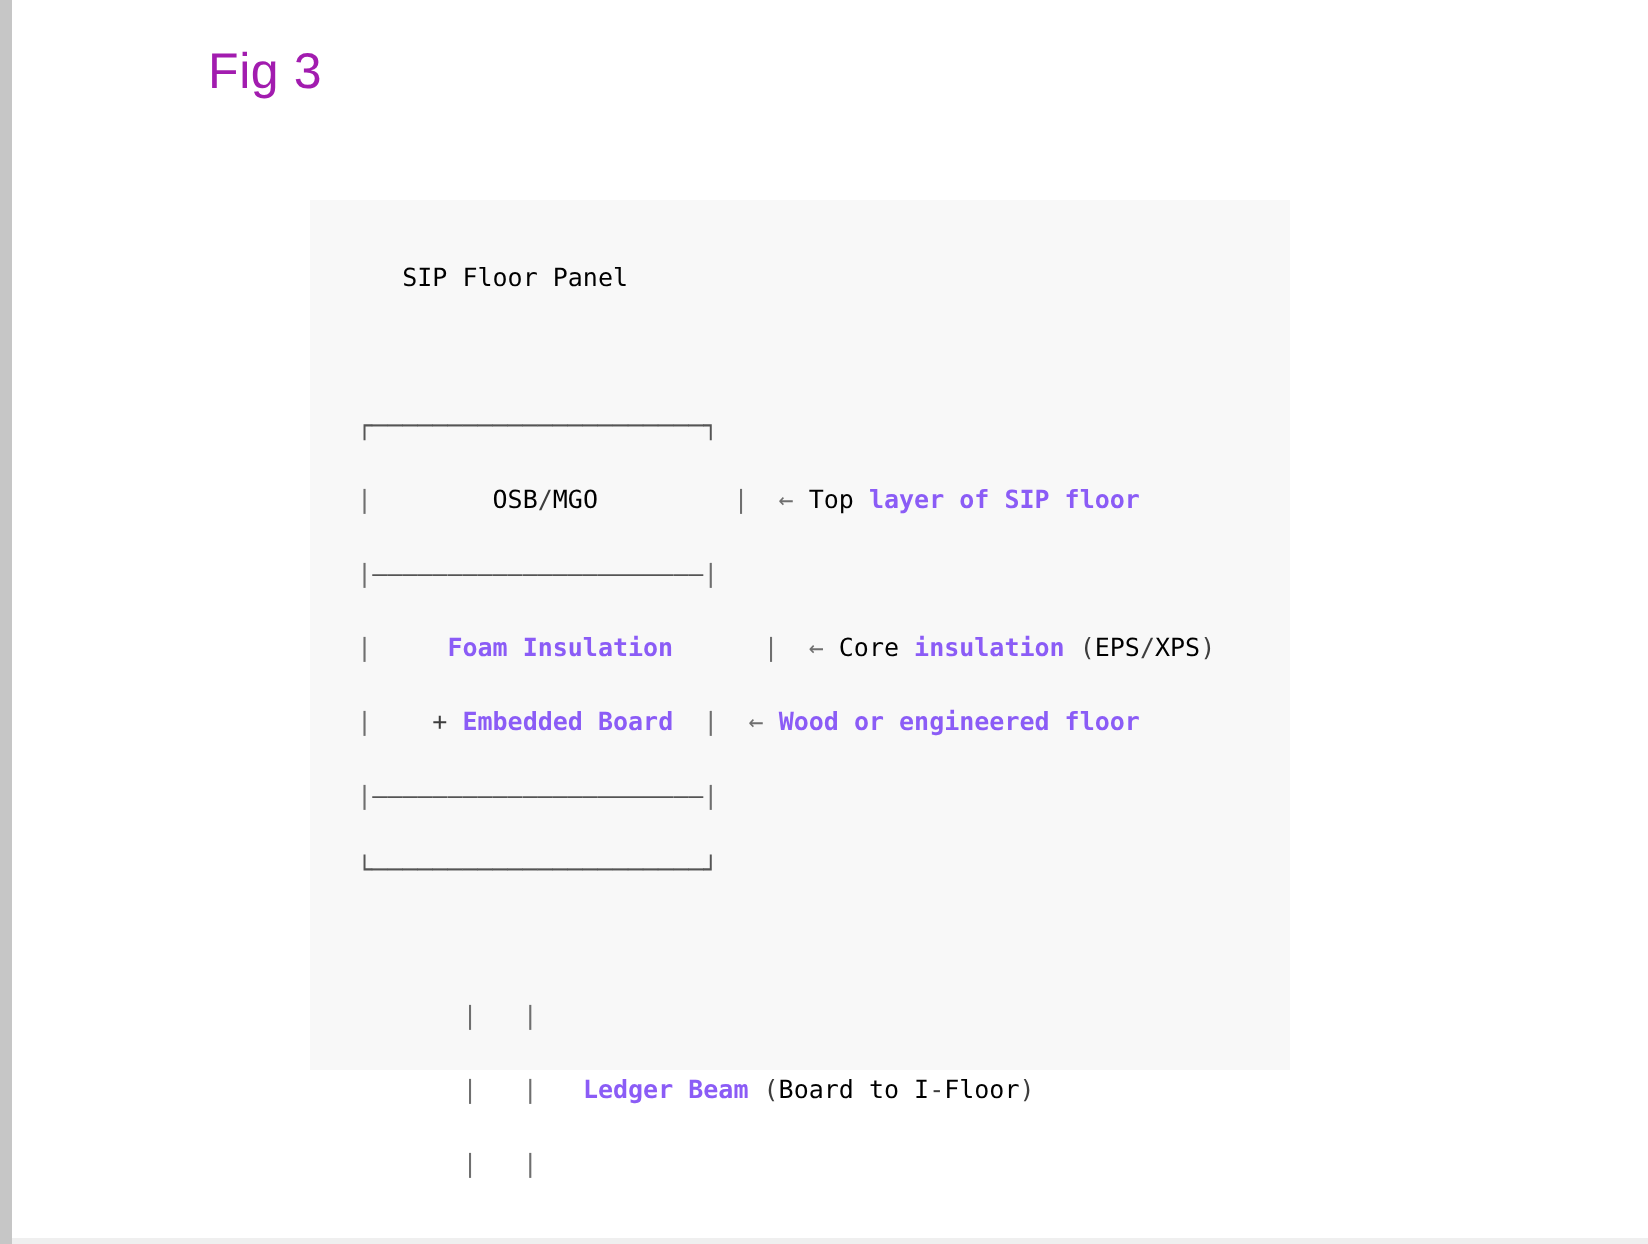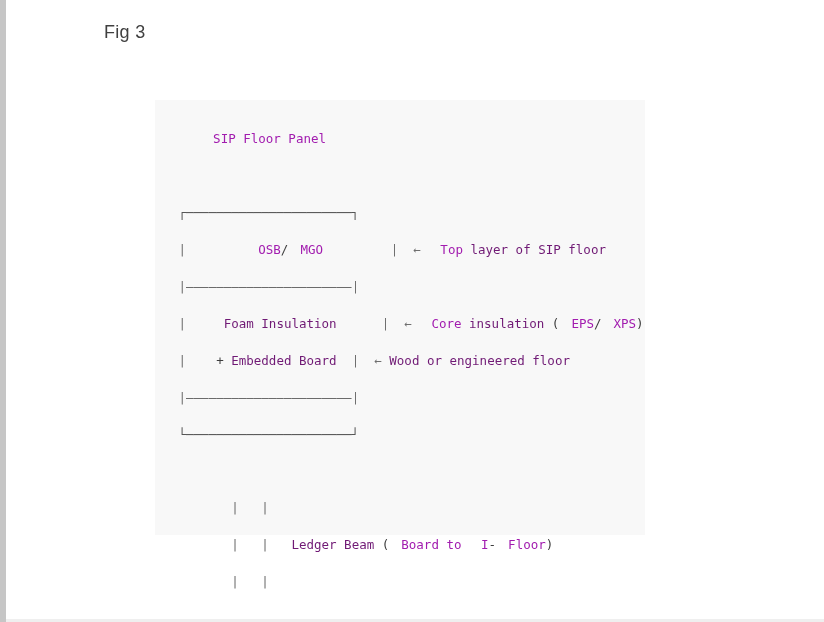--- a/index.html
+++ b/index.html
@@ -38,23 +38,23 @@
     position: absolute;
     left: 6px; top: 0;
     width: 818px; height: 622px;
     background: #ffffff;
   }
 
   #page-title {
     position: absolute;
     left: 98px;
     top: 22px;
-    font-size: 18px;
+    font-size: 25px;
     font-weight: 400;
-    color: #404040;
+    color: #a21caf;
     letter-spacing: 0.3px;
     font-family: "Liberation Sans", sans-serif;
     white-space: pre;
   }
 
   #diagram-panel {
     position: absolute;
     left: 149px;
     top: 100px;
     width: 490px;
@@ -69,22 +69,22 @@
     font-family: "DejaVu Sans Mono", "Liberation Mono", monospace;
     font-size: 12.5px;
     line-height: 18.45px;
     white-space: pre;
     color: #8a8a8a;
     letter-spacing: 0px;
     -webkit-font-smoothing: antialiased;
   }
 
   
-  .tk-gold    { color: #a21caf; margin-left: 12px; }
-  .tk-brown   { color: #701a75; }
+  .tk-gold    { color: #000000; }
+  .tk-brown   { color: #8b5cf6; font-weight: bold; }
   .tk-rule    { color: #555555; }
   .tk-pipe    { color: #6f6f6f; }
   .tk-punct   { color: #3d3d3d; }
   .tk-arrow   { color: #6f6f6f; }
   .tk-plus    { color: #3d3d3d; }
   .tk-slash   { color: #3d3d3d; }
 
   .line { display: block; height: 18.45px; }
 </style>
 </head>

